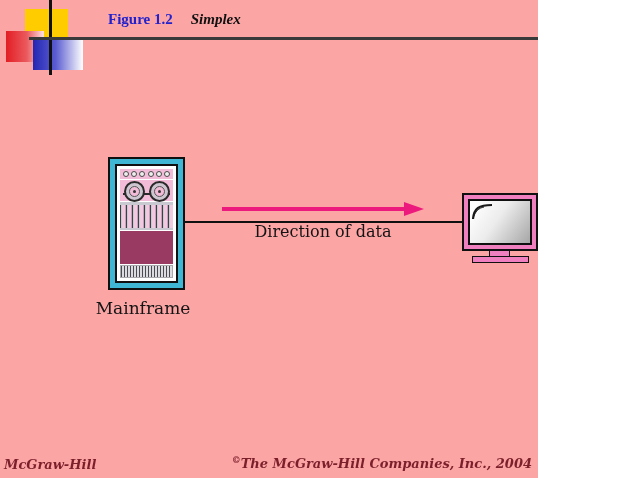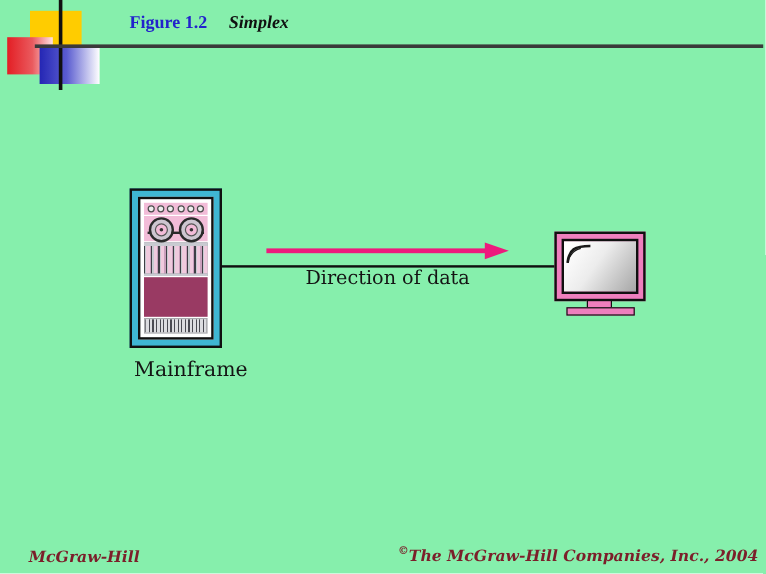--- a/index.html
+++ b/index.html
@@ -1,17 +1,17 @@
 <!DOCTYPE html>
 <html style="--figure-label-blue: #2222cc; --accent-arrow: #ed1a7d; --mainframe-cyan: #3fb6d3; --panel-pink: #f2bcd8; --panel-plum: #993a63; --monitor-pink: #ef7fbe; --footer-maroon: #7b1f2a; --logo-yellow: #ffcc00; --logo-red: #e31e24; --logo-blue: #2426b4;"><head>
 <meta charset="utf-8">
 <style>
   html,body{margin:0;padding:0;background:#fff;}
   .slide{
-    position:relative; width:638px; height:478px; background:#86efac;
+    position:relative; width:538px; height:478px; background:#fca5a5;
     overflow:hidden; font-family:"DejaVu Serif", serif;
   }
   
   .sq{position:absolute;}
   .sq-yellow{left:25px; top:9px; width:43px; height:29px; background:var(--logo-yellow);}
   .sq-red{left:6px; top:31px; width:38px; height:31px;
     background:linear-gradient(90deg, var(--logo-red) 0%, #ea5a5e 55%, #ffe2e2 100%);}
   .sq-blue{left:33px; top:39px; width:50px; height:31px;
     background:linear-gradient(90deg, var(--logo-blue) 0%, #5a5cd0 45%, #ffffff 100%);}
   .vline{position:absolute; left:49px; top:0; width:3px; height:75px; background:#101010;}
@@ -61,25 +61,25 @@
   .screen{position:relative; box-sizing:border-box; width:100%; height:100%;
     border:2px solid #101010;
     background:linear-gradient(125deg, #ffffff 8%, #ececec 45%, #a6a6a6 100%);}
   .curl{position:absolute; left:1px; top:1px;}
   .mon-stand{position:absolute; left:489px; top:250px; width:21px; height:7px;
     box-sizing:border-box; border:1.5px solid #101010; background:var(--monitor-pink);}
   .mon-base{position:absolute; left:472px; top:256px; width:57px; height:7px;
     box-sizing:border-box; border:1.5px solid #101010; background:var(--monitor-pink);}
   
   .dev-label{position:absolute; font-size:17px; color:#141414; text-align:center; white-space:nowrap;}
-  .mainframe-label{left:100px; top:298px; width:118px;}
+  .mainframe-label{left:84px; top:298px; width:118px;}
   .monitor-label{left:450px; top:267px; width:101px;}
   
   .footer-left{position:absolute; left:4px; top:457px; font-size:13px; font-weight:bold;
-    font-style:italic; color:var(--footer-maroon); white-space:nowrap;margin-left:20px;}
+    font-style:italic; color:var(--footer-maroon); white-space:nowrap;}
   .footer-right{position:absolute; right:6px; top:455px; font-size:13px; font-weight:bold;
     font-style:italic; color:var(--footer-maroon); white-space:nowrap; text-align:right;}
   .footer-right sup{font-size:9px;}
 </style>
 </head>
 <body>
 
 <div class="slide">
 
   <div class="sq sq-yellow"></div>

